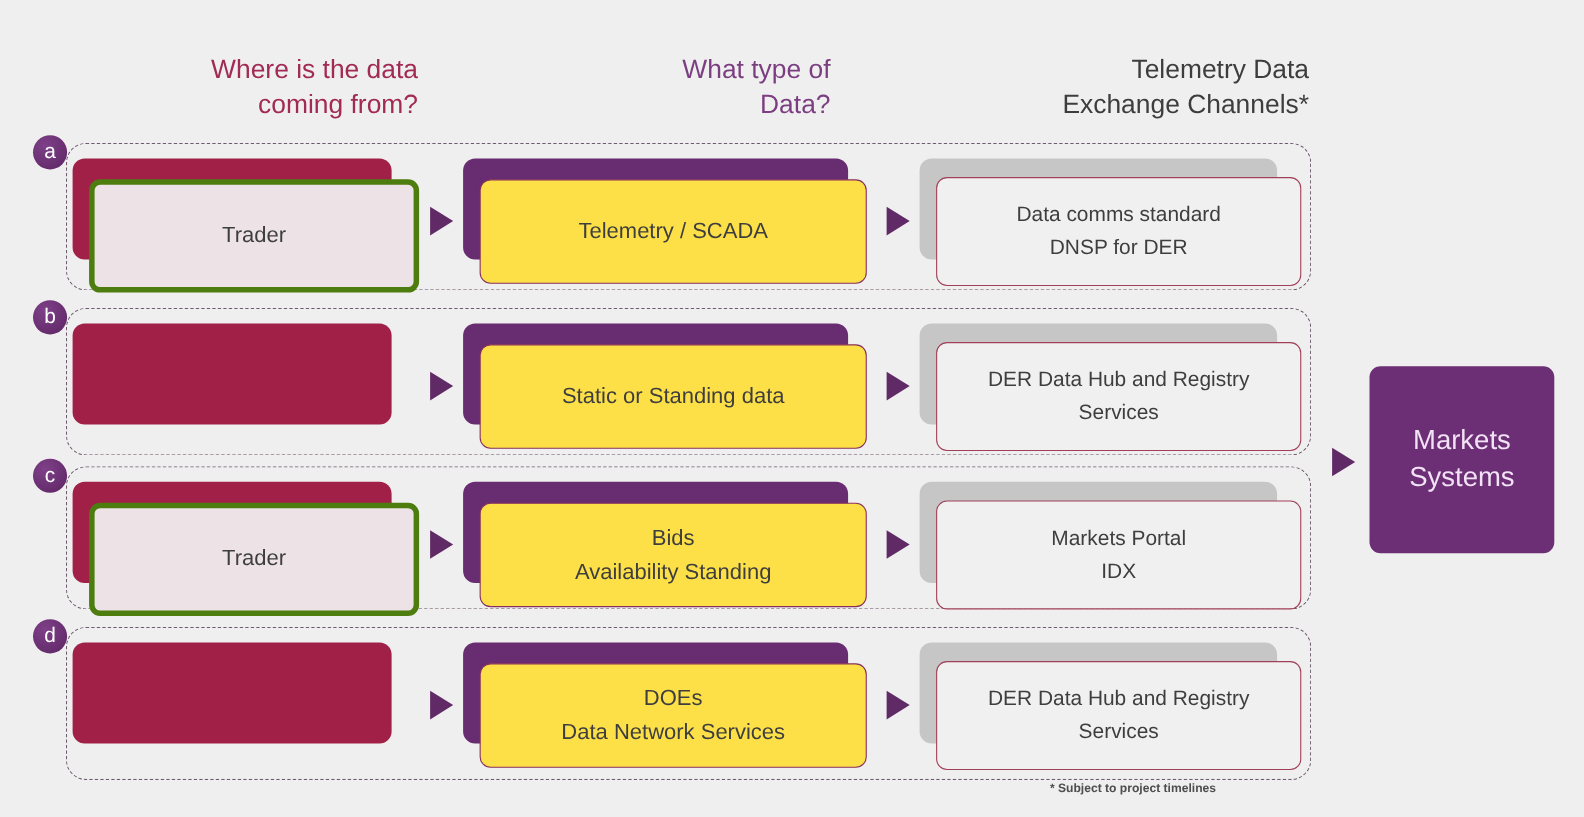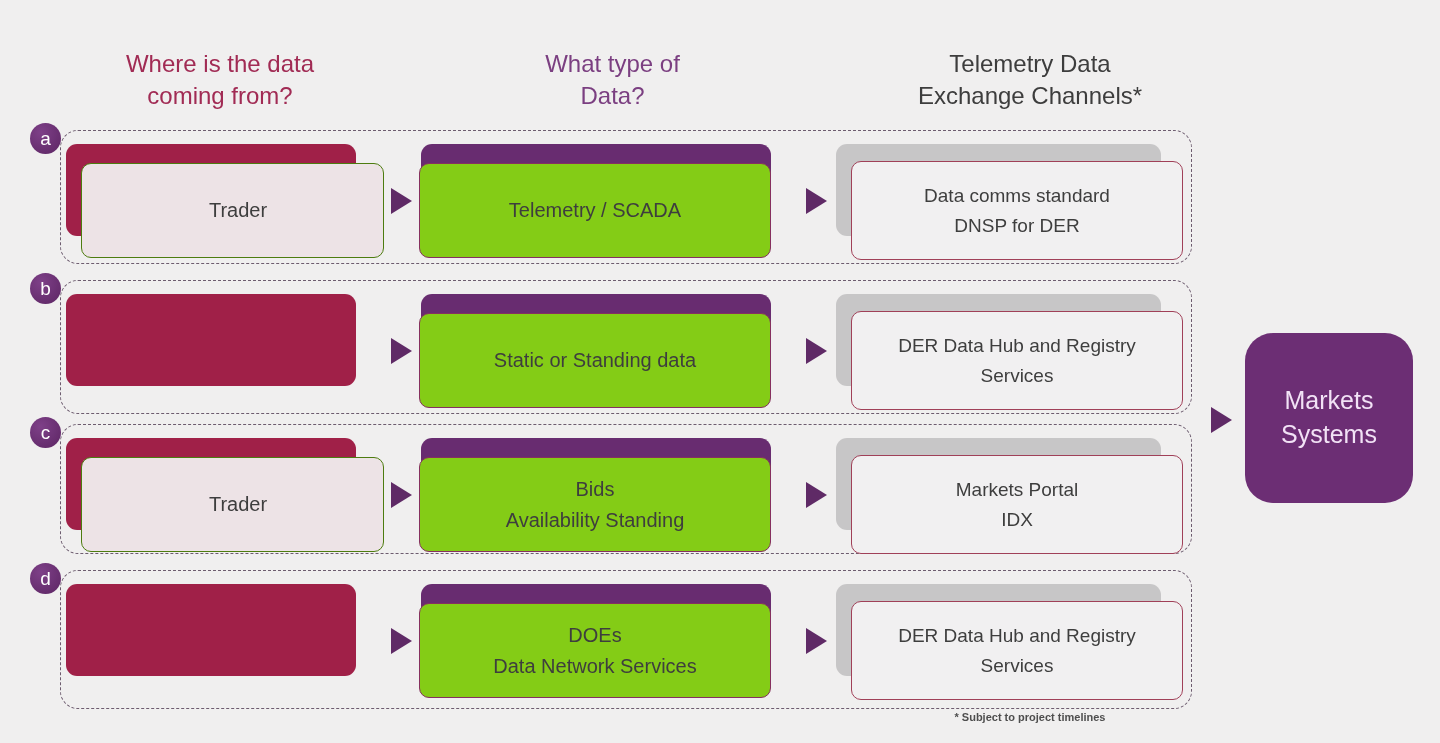--- a/index.html
+++ b/index.html
@@ -2,21 +2,21 @@
 <html><head>
 <meta charset="utf-8">
 <style>
   html,body { margin:0; padding:0; }
   body { font-family: "Liberation Sans", sans-serif; }
   .canvas {
     position:relative; width:1440px; height:743px;
     background:#F0EFEF; overflow:hidden;
   }
   .hdr {
-    position:absolute; top:48px; text-align:center;
+    position:absolute; top:48px; text-align:right;
     font-size:24px; line-height:1.35; white-space:pre-line;
   }
   .h1 { left:60px;  width:320px; color:#A12B54; }
   .h2 { left:470px; width:285px; color:#7B3F81; }
   .h3 { left:870px; width:320px; color:#3D3D3D; }
 
   .row {
     position:absolute; left:60px; width:1130px; height:132px;
     border:1.5px dashed #6D5C6F; border-radius:18px;
   }
@@ -29,42 +29,42 @@
   }
   .back  { position:absolute; border-radius:11px; }
   .front {
     position:absolute; border-radius:10px;
     display:flex; align-items:center; justify-content:center;
     text-align:center;
   }
   .lbl { white-space:pre-line; color:#3E3E3E; font-size:20px; line-height:1.55; }
 
   .b1 { left:5px;   top:13px; width:290px; height:92px; background:#A02048; }
-  .f1 { left:20px;  top:32px; width:290px; height:93px; background:#EDE3E6; border:1px solid #4d7c0f;padding-left:11px; }
+  .f1 { left:20px;  top:32px; width:290px; height:93px; background:#EDE3E6; border:5px solid #4d7c0f; }
   .b2 { left:360px; top:13px; width:350px; height:92px; background:#682C70; }
-  .f2 { left:358px; top:32px; width:350px; height:93px; background:#84cc16; border:1px solid #86305F; }
+  .f2 { left:375px; top:32px; width:350px; height:93px; background:#fde047; border:1px solid #86305F; }
   .b3 { left:775px; top:13px; width:325px; height:92px; background:#C7C6C7; }
   .f3 { left:790px; top:30px; width:330px; height:97px; background:#F1F0F1; border:1.5px solid #A04058; }
   .f3 .lbl { font-size:19px; }
 
   .tri {
     position:absolute; width:0; height:0; top:57px;
     border-top:13px solid transparent; border-bottom:13px solid transparent;
     border-left:21px solid #5F2A66;
   }
   .t1 { left:330px; }
   .t2 { left:745px; }
   .t-main {
     position:absolute; left:1211px; top:407px; width:0; height:0;
     border-top:13px solid transparent; border-bottom:13px solid transparent;
     border-left:21px solid #5F2A66;
   }
   .markets {
     position:absolute; left:1245px; top:333px; width:168px; height:170px;
-    background:#6C2E74; border-radius:28px;
+    background:#6C2E74; border-radius:10px;
     display:flex; align-items:center; justify-content:center; text-align:center;
   }
   .markets .lbl { color:#F2E2F6; font-size:25px; line-height:1.35; }
 
   .footnote {
     position:absolute; left:860px; top:711px; width:340px; text-align:center;
     font-size:11px; font-weight:bold; color:#4E4E4E;
   }
   .watermark {
     position:absolute; left:1122px; top:656px; width:310px; text-align:center;

